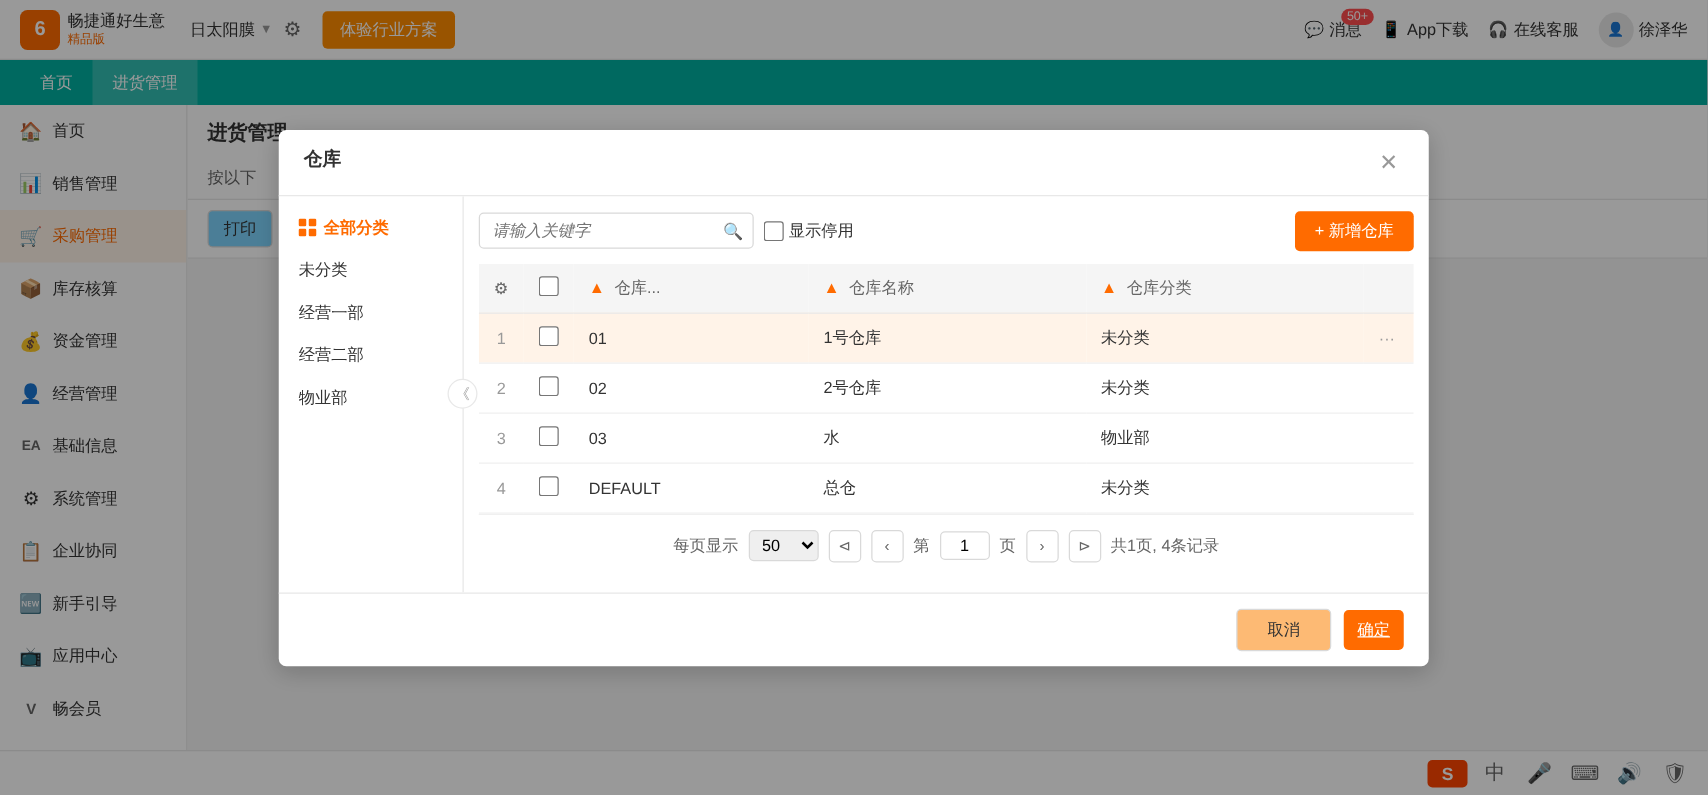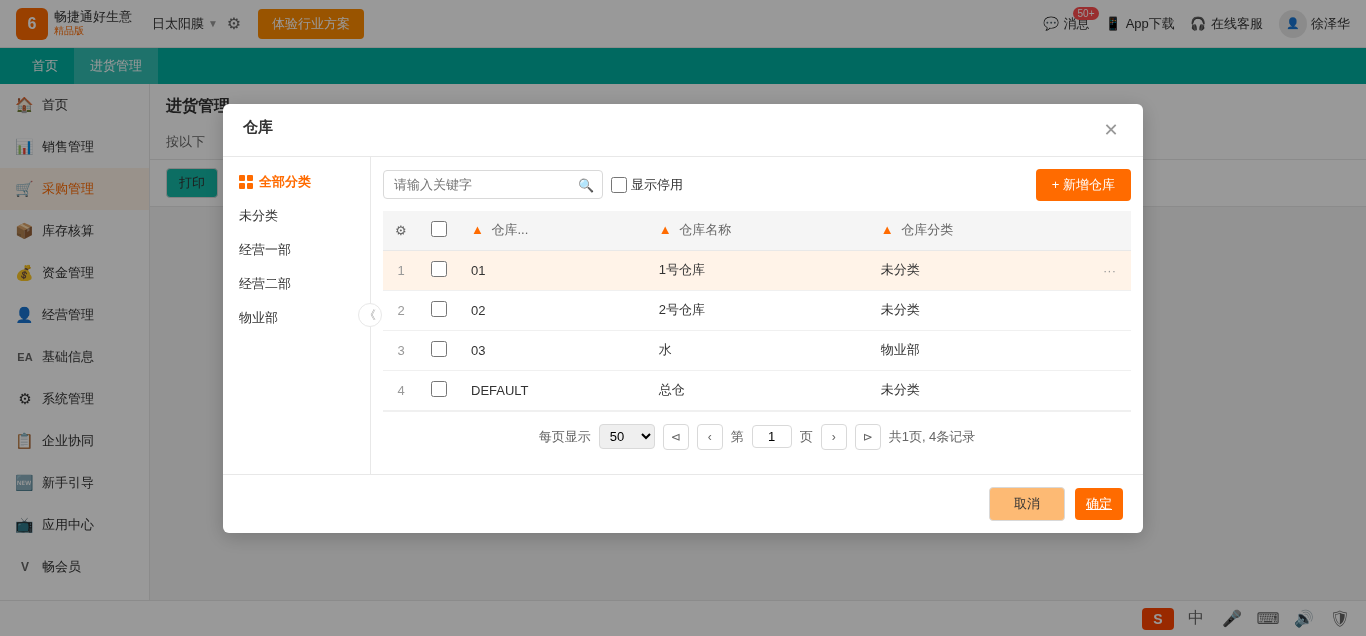--- a/index.html
+++ b/index.html
@@ -141,21 +141,21 @@
     }
     .filter-label { color: #666; font-size: 13px; }
     .action-bar {
       display: flex; align-items: center; gap: 8px;
       padding: 8px 16px;
       background: #fff;
       border-bottom: 1px solid #e8e8e8;
     }
     .action-btn {
       border: 1px solid #d9d9d9;
-      background: #14b8a6;
+      background: #7dd3fc;
       border-radius: 4px;
       padding: 5px 12px;
       cursor: pointer;
       font-size: 13px;
       color: #333;
       display: flex; align-items: center; gap: 4px;
     }
     .action-btn.primary {
       background: #ff6b00;
       color: #fff;
@@ -256,20 +256,21 @@
       position: relative;
       flex: 0 0 220px;
     }
     .search-input {
       width: 100%;
       border: 1px solid #d9d9d9;
       border-radius: 4px;
       padding: 6px 30px 6px 10px;
       font-size: 13px;
       outline: none;
+      font-style: italic;
     }
     .search-icon {
       position: absolute;
       right: 8px; top: 50%;
       transform: translateY(-50%);
       color: #999;
       cursor: pointer;
     }
     .show-disabled {
       display: flex; align-items: center; gap: 4px;

